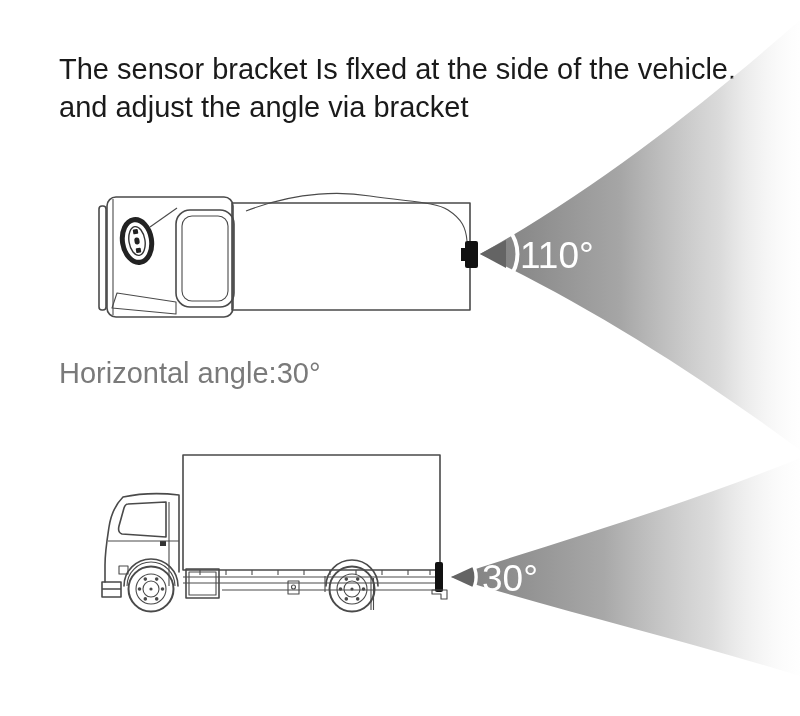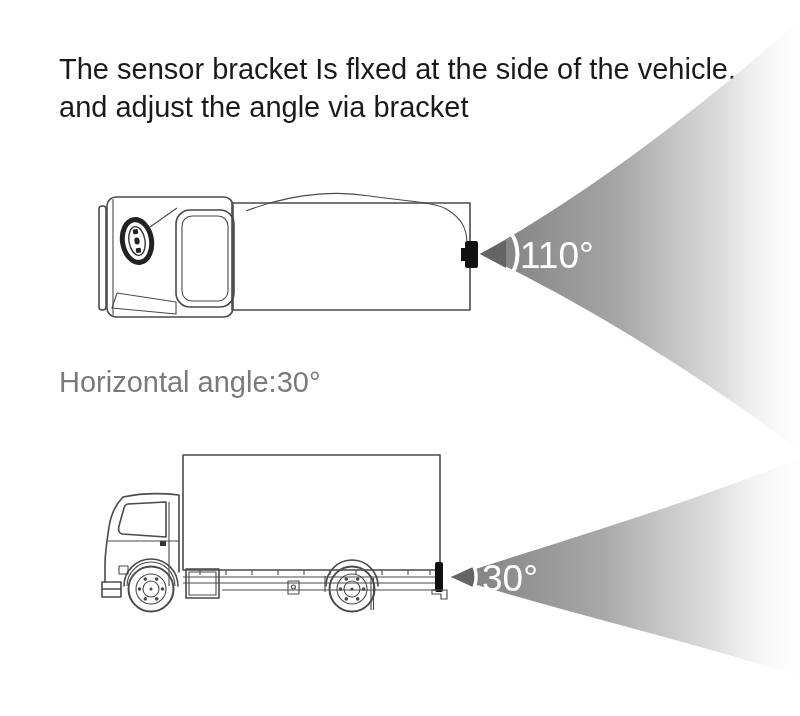--- a/index.html
+++ b/index.html
@@ -6,21 +6,21 @@
   .page{
     position:relative;width:800px;height:716px;background:#ffffff;
     overflow:hidden;font-family:"Liberation Sans",sans-serif;
   }
   .heading{
     position:absolute;left:59px;top:50px;width:700px;
     color:#1a1a1a;font-size:29px;line-height:38px;letter-spacing:0;
   }
   .sub{color:#7a7a7a;}
   .h-label{
-    position:absolute;left:59px;top:363px;
+    position:absolute;left:59px;top:354px;
     color:#7a7a7a;font-size:29px;line-height:38px;
   }
   svg{position:absolute;left:0;top:0;}
   .beam-label{
     fill:#ffffff;font-family:"Liberation Sans",sans-serif;font-size:37px;
   }
   .truck-line{fill:none;stroke:#4a4a4a;stroke-width:1.6;stroke-linejoin:round;stroke-linecap:round;}
   .truck-line-thin{fill:none;stroke:#4a4a4a;stroke-width:1.1;stroke-linejoin:round;}
   .arc{fill:none;stroke:#ffffff;stroke-width:4;stroke-linecap:round;}
 </style>

